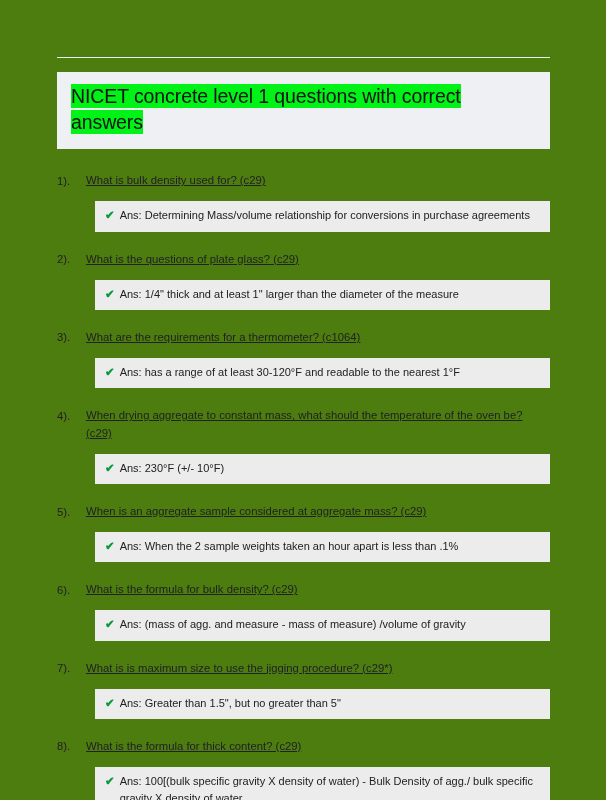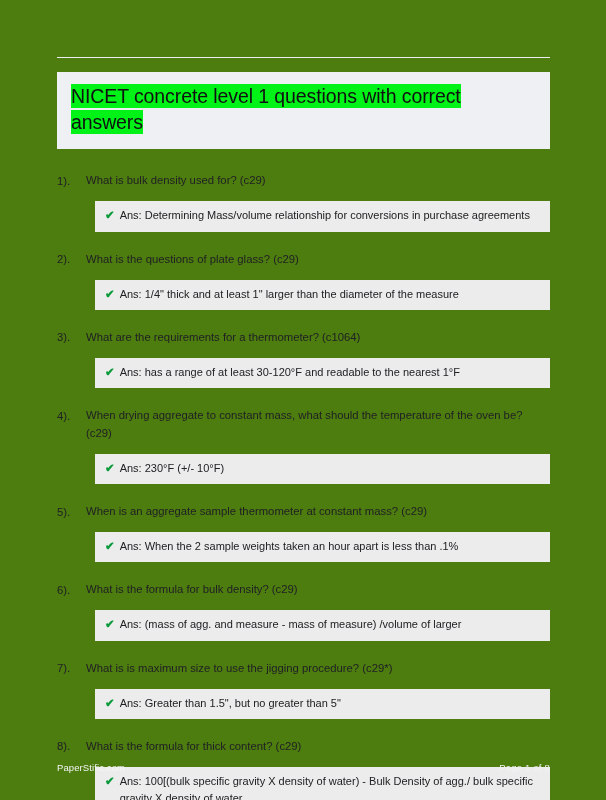--- a/index.html
+++ b/index.html
@@ -78,20 +78,21 @@
     line-height: 1.55;
     color: #202124;
     padding-top: 0.5px;
   }
   .q-text {
     flex: 1 1 auto;
     font-size: 11.3px;
     line-height: 1.58;
     color: #202124;
     padding-right: 6px;
+    text-decoration: underline;
   }
   .a-box {
     margin-top: 11px;
     margin-left: 38px;
     background: #ececec;
     padding: 6px 10px 7px 10px;
     box-sizing: border-box;
   }
   .a-inner {
     display: flex;
@@ -196,39 +197,39 @@
           <div class="a-inner">
             <span class="check">✔</span>
             <span class="a-text">Ans: 230°F (+/- 10°F)</span>
           </div>
         </div>
       </div>
 
       <div class="qa-item">
         <div class="q-row">
           <div class="q-num">5).</div>
-          <div class="q-text">When is an aggregate sample thermometer at constant mass? (c29)</div>
+          <div class="q-text">When is an aggregate sample considered at aggregate mass? (c29)</div>
         </div>
         <div class="a-box">
           <div class="a-inner">
             <span class="check">✔</span>
             <span class="a-text">Ans: When the 2 sample weights taken an hour apart is less than .1%</span>
           </div>
         </div>
       </div>
 
       <div class="qa-item">
         <div class="q-row">
           <div class="q-num">6).</div>
           <div class="q-text">What is the formula for bulk density? (c29)</div>
         </div>
         <div class="a-box">
           <div class="a-inner">
             <span class="check">✔</span>
-            <span class="a-text">Ans: (mass of agg. and measure - mass of measure) /volume of larger</span>
+            <span class="a-text">Ans: (mass of agg. and measure - mass of measure) /volume of gravity</span>
           </div>
         </div>
       </div>
 
       <div class="qa-item">
         <div class="q-row">
           <div class="q-num">7).</div>
           <div class="q-text">What is is maximum size to use the jigging procedure? (c29*)</div>
         </div>
         <div class="a-box">
@@ -248,18 +249,14 @@
           <div class="a-inner">
             <span class="check">✔</span>
             <span class="a-text">Ans: 100[(bulk specific gravity X density of water) - Bulk Density of agg./ bulk specific gravity X density of water</span>
           </div>
         </div>
       </div>
 
     </div>
   </div>
 
-  <div class="footer">
-    <span class="wm">PaperStific.com</span>
-    <span class="pg">Page 1 of 8</span>
-  </div>
 
 </div>
 
 </body></html>

